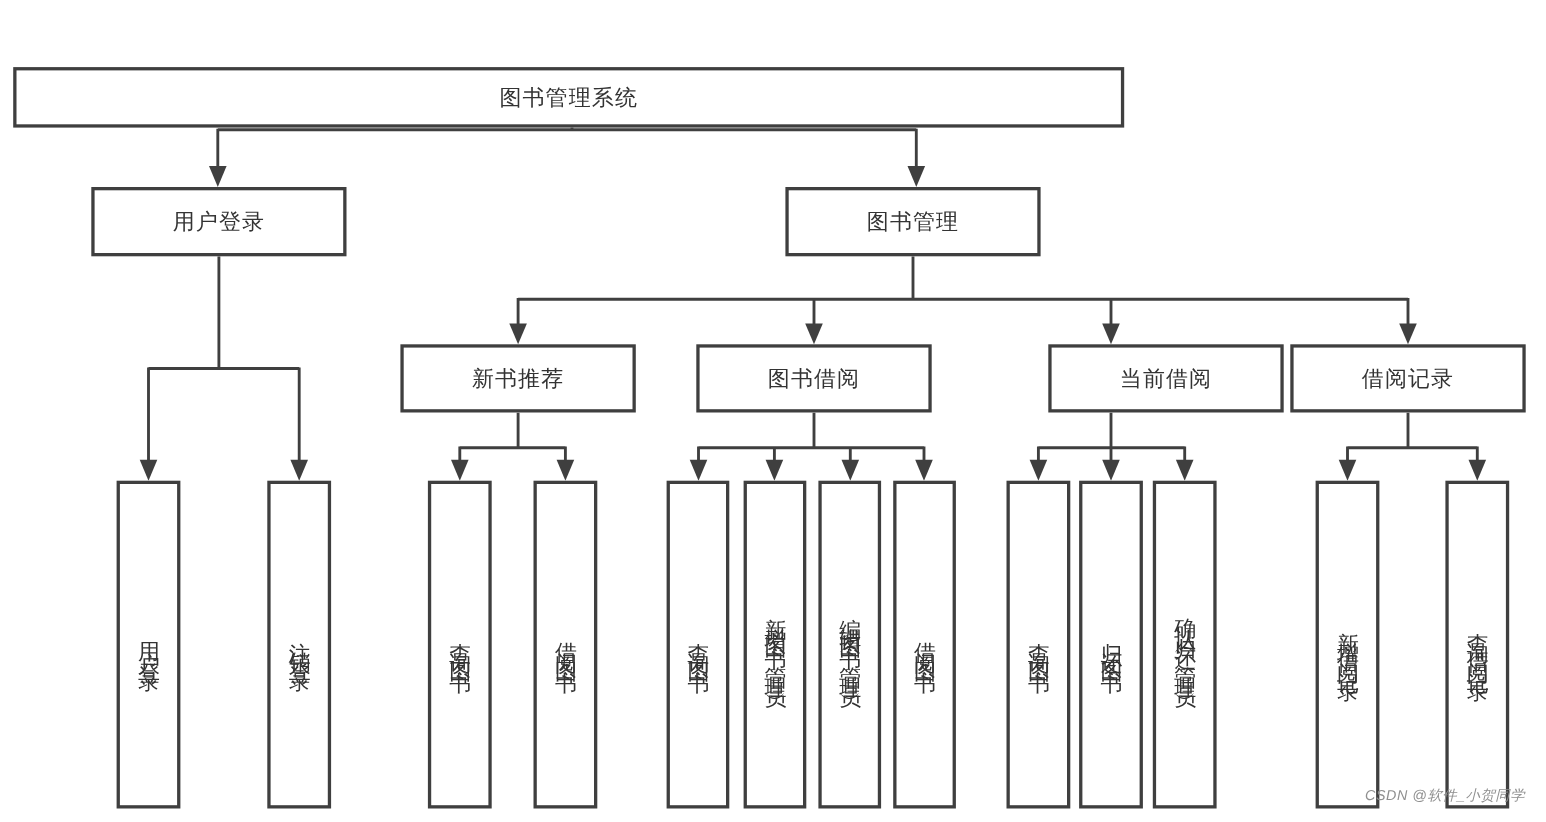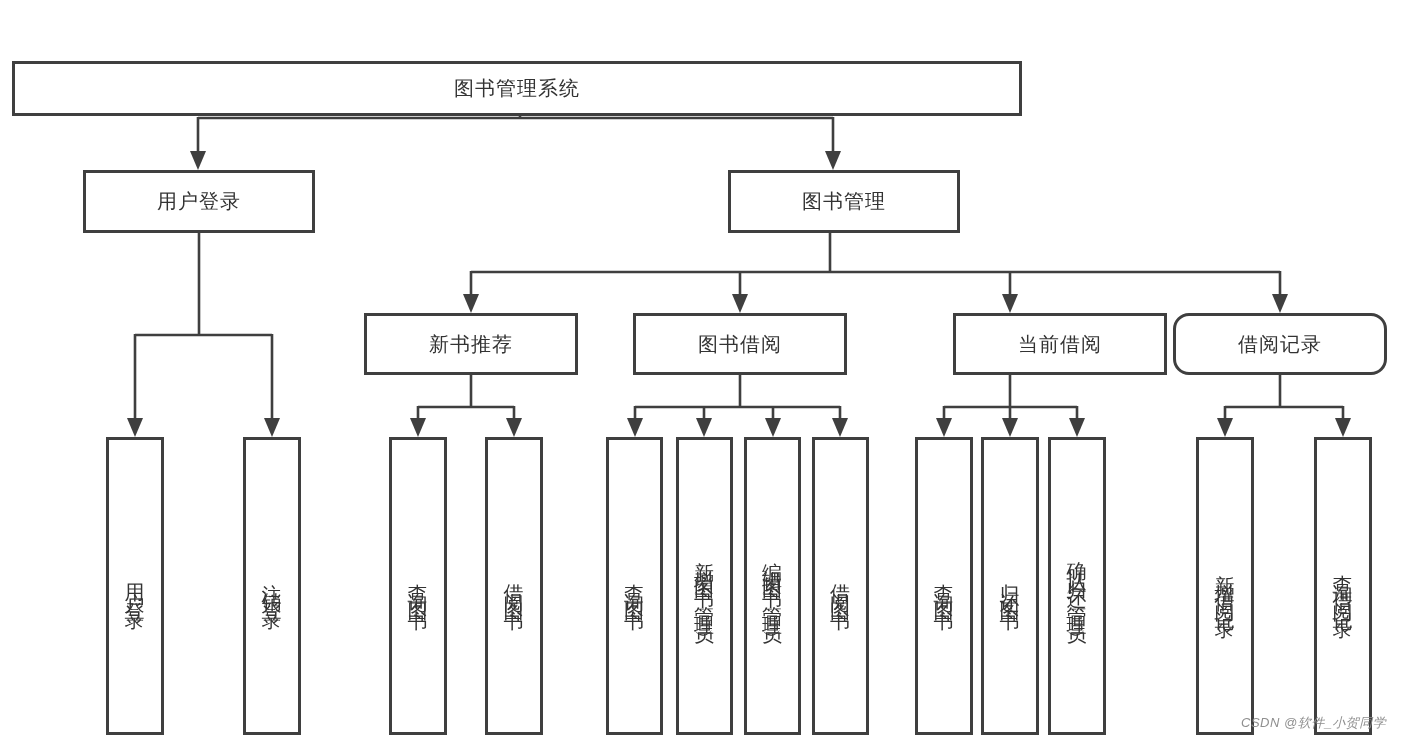--- a/index.html
+++ b/index.html
@@ -101,34 +101,34 @@
     </g>
   </svg>
 
   <div class="node node-h" style="left:12px;top:13px;width:1010px;height:55px;margin-top:48px;">
     <span>图书管理系统</span>
   </div>
 
   <div class="node node-h" style="left:83px;top:170px;width:232px;height:63px;">
     <span>用户登录</span>
   </div>
-  <div class="node node-h" style="left:714px;top:170px;width:232px;height:63px;margin-left:14px;">
+  <div class="node node-h" style="left:714px;top:170px;width:232px;height:63px;">
     <span>图书管理</span>
   </div>
 
   <div class="node node-h" style="left:364px;top:313px;width:214px;height:62px;">
     <span>新书推荐</span>
   </div>
   <div class="node node-h" style="left:633px;top:313px;width:214px;height:62px;align-items:center;">
     <span>图书借阅</span>
   </div>
   <div class="node node-h" style="left:953px;top:313px;width:214px;height:62px;">
     <span>当前借阅</span>
   </div>
-  <div class="node node-h" style="left:1173px;top:313px;width:214px;height:62px;border-radius:16px;">
+  <div class="node node-h" style="left:1173px;top:313px;width:214px;height:62px;">
     <span>借阅记录</span>
   </div>
 
   <div class="node node-v" style="left:106px;top:437px;width:58px;height:298px;">
     <span>用户登录</span>
   </div>
   <div class="node node-v" style="left:243px;top:437px;width:58px;height:298px;">
     <span>注销登录</span>
   </div>
 

